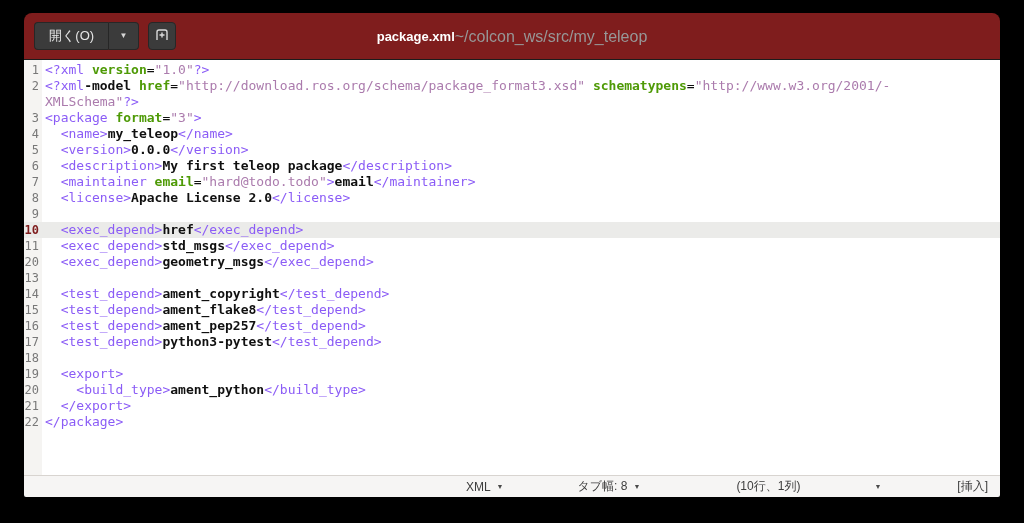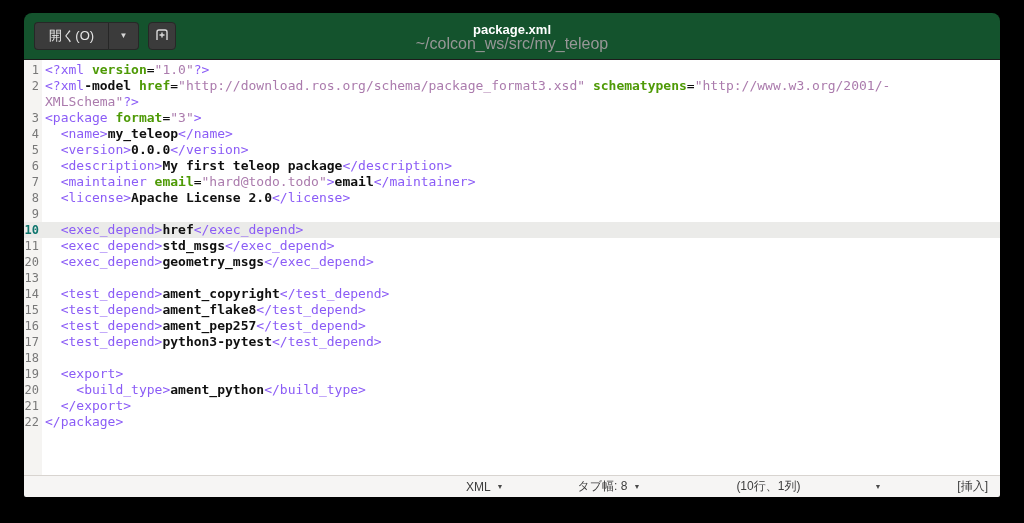--- a/index.html
+++ b/index.html
@@ -6,34 +6,34 @@
   html,body { width:1024px; height:523px; background:#000; overflow:hidden;
               font-family:"Liberation Sans", sans-serif; }
   .canvas { position:relative; width:1024px; height:523px; background:#000; }
 
   
   .window { position:absolute; left:24px; top:13px; width:976px; height:484px;
             border-radius:8px 8px 2px 2px; overflow:hidden;
             box-shadow:0 3px 14px rgba(0,0,0,.65); display:flex; flex-direction:column; }
 
   
-  .titlebar { position:relative; height:47px; flex:0 0 47px; background:#14532d;
+  .titlebar { position:relative; height:47px; flex:0 0 47px; background:#7f1d1d;
               border-bottom:1px solid #1c1c1c; display:flex; align-items:center;
               padding:0 10px; color:#e8e8e8; }
   .tb-left { display:flex; align-items:center; gap:9px; }
   .split-btn { display:flex; height:28px; }
   .btn { background:#3b3b3b; border:1px solid #272727; color:#e6e6e6;
          font-size:13px; display:flex; align-items:center; justify-content:center;
          cursor:default; }
   .open-main { padding:0 14px; border-radius:4px 0 0 4px; border-right:1px solid #262626; }
   .open-drop { width:30px; border-radius:0 4px 4px 0; border-left:none; }
   .caret-light { font-size:8px; color:#d6d6d6; line-height:1; }
   .icon-btn { width:28px; height:28px; border-radius:4px; }
   .title-center { position:absolute; left:0; right:0; top:0; bottom:0;
-                  display:flex; flex-direction:column; align-items:center; justify-content:center;
+                  display:flex; flex-direction:row; align-items:center; justify-content:center;
                   pointer-events:none; }
   .win-title { font-size:13px; font-weight:bold; color:#ffffff; line-height:15px; }
   .win-subtitle { font-size:16px; color:#979797; line-height:13px; }
   .tb-right { margin-left:auto; display:flex; align-items:center; gap:8px; }
   .save-btn { height:28px; padding:0 16px; border-radius:4px; }
   .menu-btn { width:30px; height:28px; border-radius:4px; flex-direction:column; gap:2.5px; }
   .menu-bar { width:13px; height:1.5px; background:#dcdcdc; }
   .wm { width:26px; height:26px; display:flex; align-items:center; justify-content:center; }
   .min-glyph { width:10px; height:1.5px; background:#d9d9d9; margin-top:8px; }
   .max-glyph { width:9px; height:9px; border:1.5px solid #d9d9d9; }
@@ -43,21 +43,21 @@
 
   
   .editor { flex:1 1 auto; background:#ffffff; overflow:hidden; position:relative;
             padding-top:2px; }
   .code-row { display:flex; height:16px; line-height:16px;
               font-family:"DejaVu Sans Mono","Liberation Mono",monospace; font-size:13px; }
   .gutter-num { flex:0 0 18px; background:#f5f4f2; color:#787878; font-size:12px;
                 text-align:right; padding-right:3px; user-select:none; }
   .code-text { flex:1 1 auto; white-space:pre; padding-left:3px; color:#101010; }
   .code-row.current { background:#ebebe9; }
-  .code-row.current .gutter-num { background:#ebebe9; color:#0f766e; font-weight:bold; }
+  .code-row.current .gutter-num { background:#ebebe9; color:#7f1d1d; font-weight:bold; }
   .gutter-fill { position:absolute; left:0; top:0; bottom:0; width:18px; background:#f5f4f2; z-index:0; }
   .rows-wrap { position:relative; z-index:1; }
   .tk-g { color:#8b5cf6; }
   .tk-a { color:#4e9a06; font-weight:bold; }
   .tk-s { color:#ab7bad; }
   .tk-b { color:#101010; font-weight:bold; }
   .tk-p { color:#101010; }
 
   
   .statusbar { flex:0 0 22px; background:#f6f5f4; border-top:1px solid #d8d4d0;

